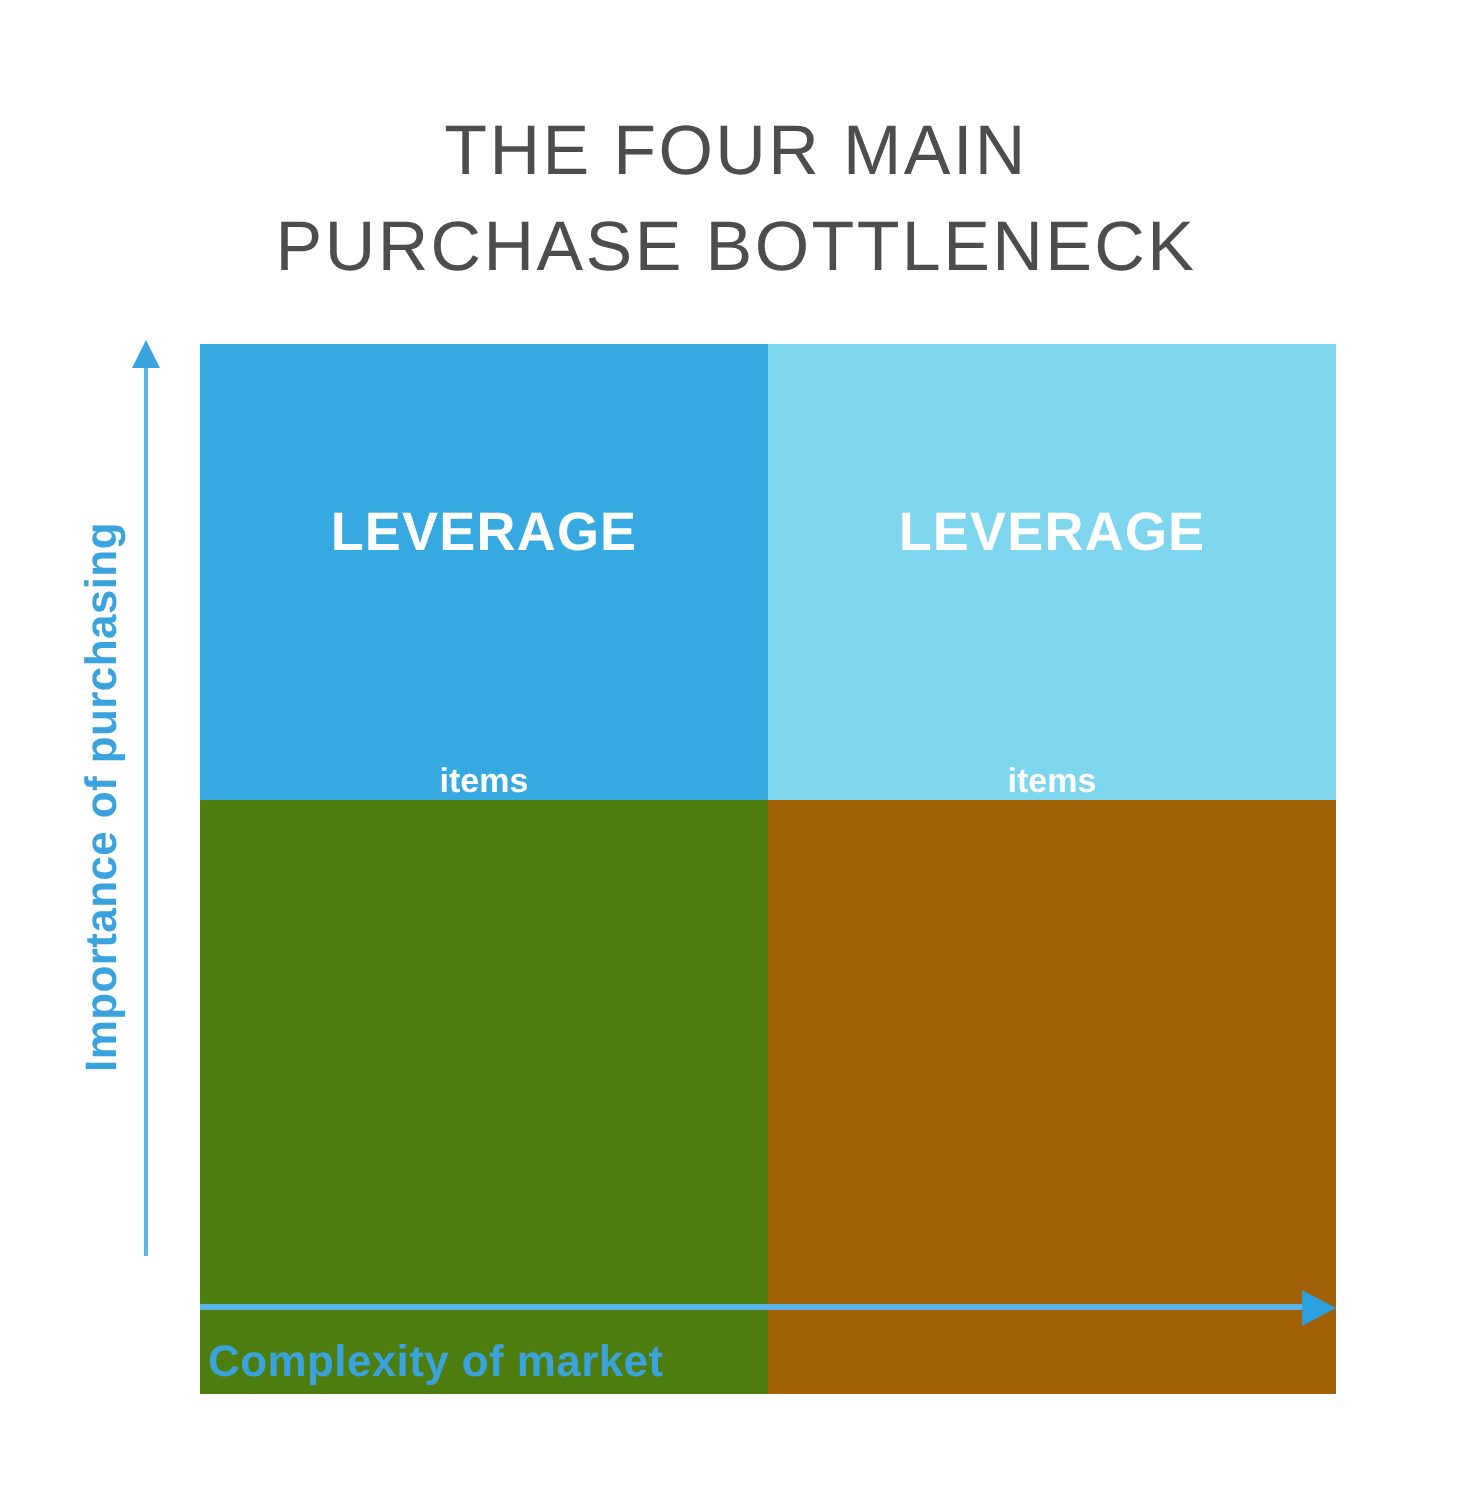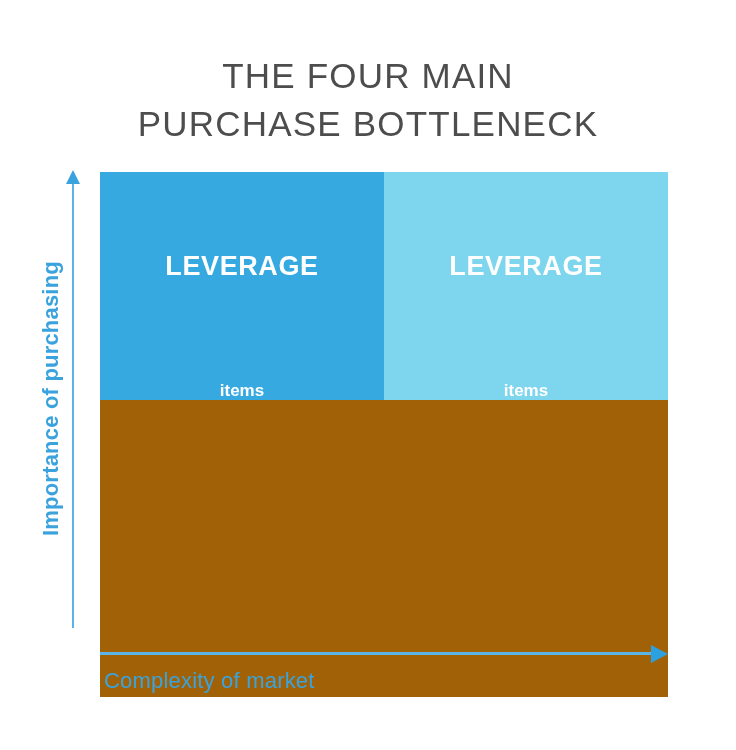--- a/index.html
+++ b/index.html
@@ -138,21 +138,21 @@
     font-weight: bold;
     letter-spacing: 0.2px;
     white-space: nowrap;
   }
   #x-axis-label {
     position: absolute;
     left: 104px;
     top: 668px;
     color: #3aa3dd;
     font-size: 22px;
-    font-weight: normal;
+    font-weight: bold;
     letter-spacing: 0.2px;
     white-space: nowrap;
   }
 </style>
 </head>
 <body>
 
 <div id="canvas">
 
   <div id="title" style="color: rgb(77, 77, 77);">
@@ -165,21 +165,21 @@
     <div class="quadrant top" style="background-color: rgb(54, 169, 225); color: rgb(255, 255, 255);">
       <span class="q-title">LEVERAGE</span>
       <span class="q-sub">items</span>
     </div>
 
     <div class="quadrant top" style="background-color: rgb(125, 213, 238); color: rgb(255, 255, 255);">
       <span class="q-title">LEVERAGE</span>
       <span class="q-sub">items</span>
     </div>
 
-    <div class="quadrant bottom" style="background-color: #a16207; color: rgb(255, 255, 255); padding-left: 24px;">
+    <div class="quadrant bottom" style="background-color: #4d7c0f; color: rgb(255, 255, 255); padding-left: 24px;">
       <span class="q-title">NON-CRITICAL</span>
       <span class="q-sub">items</span>
     </div>
 
     <div class="quadrant bottom" style="background-color: #a16207; color: rgb(255, 255, 255);">
       <span class="q-title">BOTTLENECK</span>
       <span class="q-sub">items</span>
     </div>
 
   </div>

